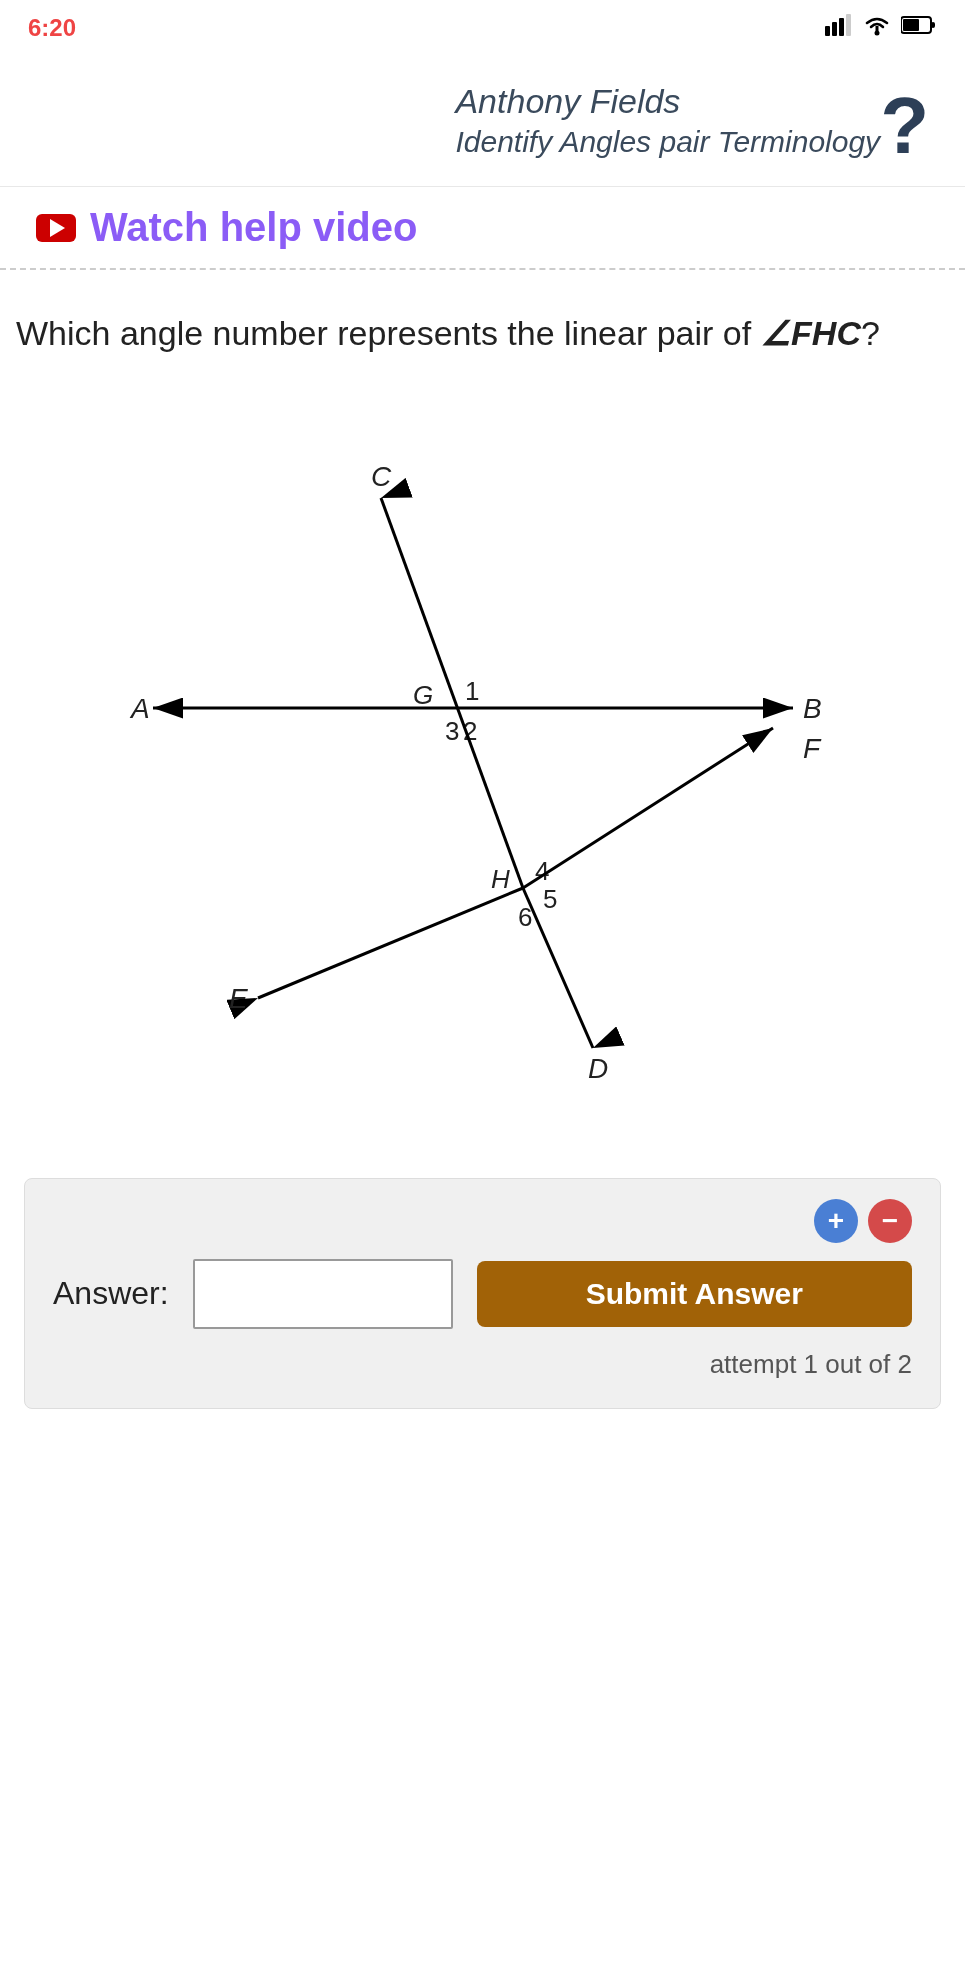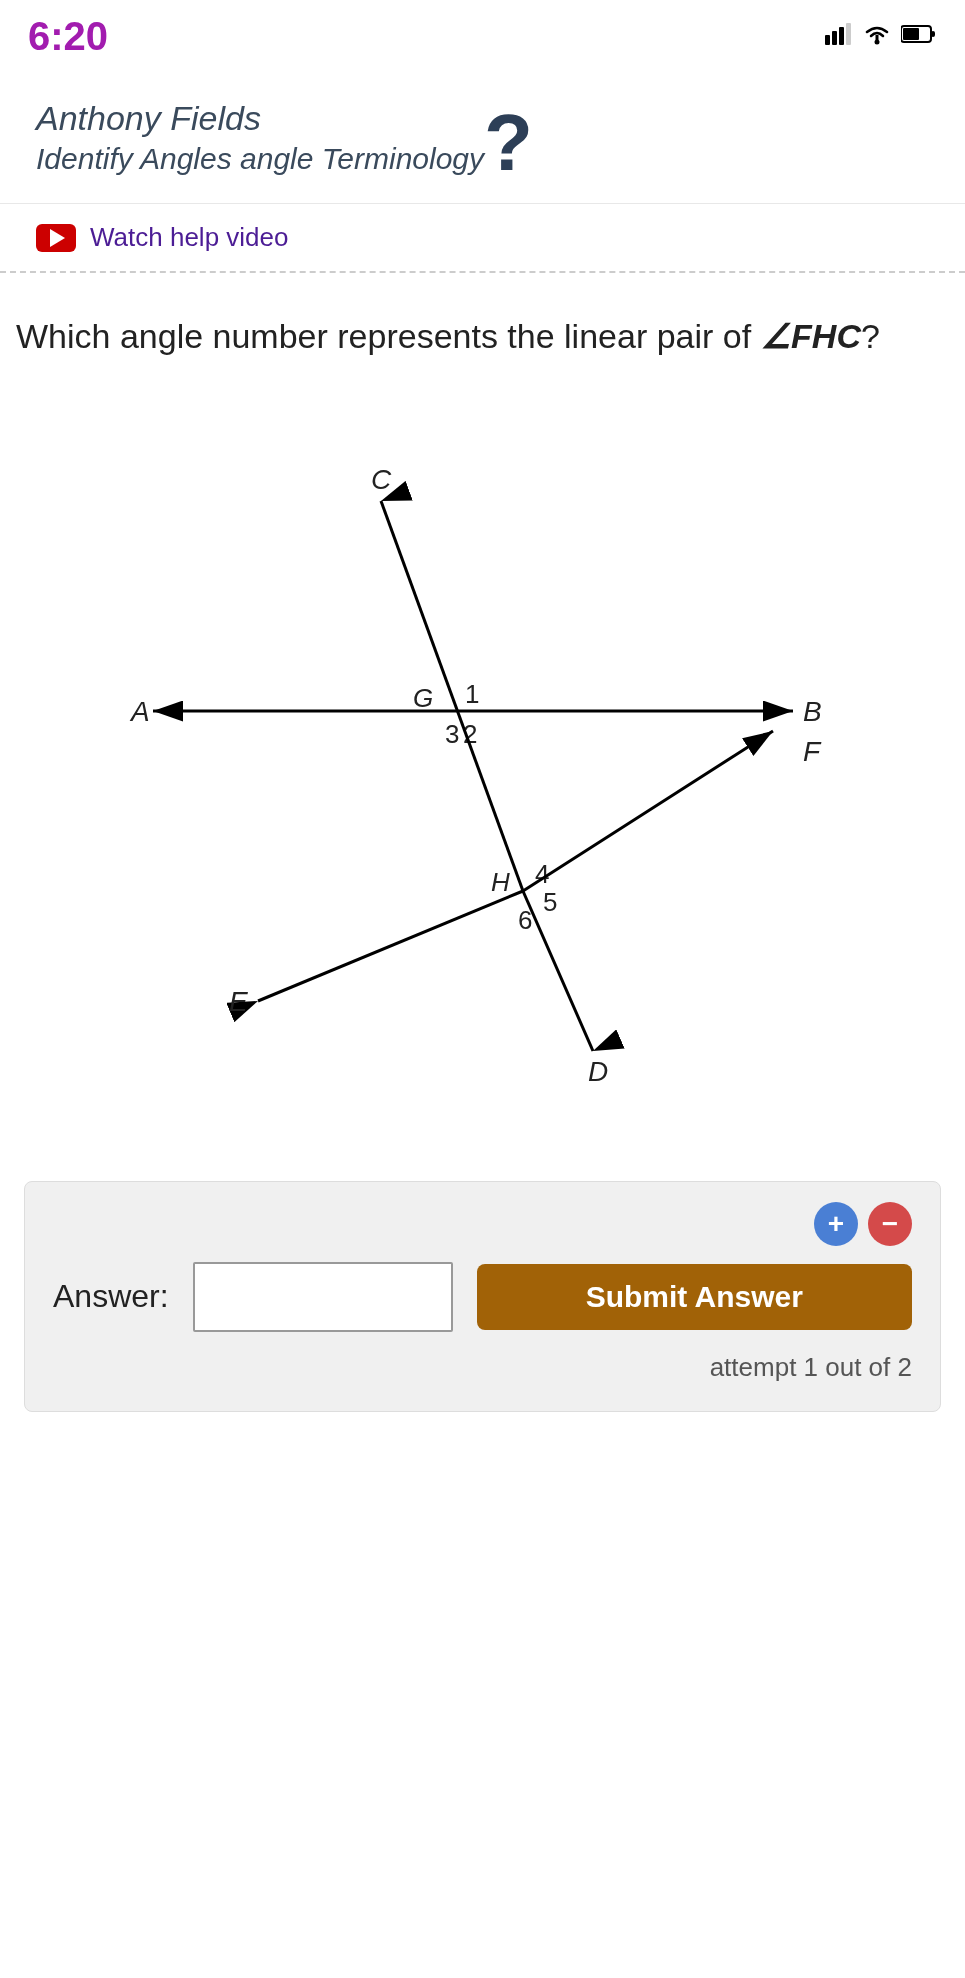--- a/index.html
+++ b/index.html
@@ -13,42 +13,42 @@
 
     
     .status-bar {
       display: flex;
       justify-content: space-between;
       align-items: center;
       padding: 14px 28px 10px 28px;
       background: #fff;
     }
     .status-time {
-      font-size: 40px;
+      font-size: 24px;
       font-weight: 600;
-      color: #a21caf;
+      color: #ef4444;
       text-align: right;
     }
     .status-icons {
       display: flex;
       align-items: center;
       gap: 10px;
     }
     .signal-icon, .wifi-icon, .battery-icon {
       font-size: 22px;
       color: #000;
     }
 
     
     .header-card {
       background: #fff;
       padding: 30px 36px 20px 36px;
       border-bottom: 1px solid #e8e8e8;
       display: flex;
-      justify-content: flex-start;
+      justify-content: flex-end;
       align-items: flex-start;
     }
     .header-info .student-name {
       font-size: 34px;
       color: #3a4a5c;
       font-style: italic;
       margin-bottom: 4px;
     }
     .header-info .assignment-title {
       font-size: 30px;
@@ -93,23 +93,23 @@
     }
     .youtube-play {
       width: 0;
       height: 0;
       border-top: 9px solid transparent;
       border-bottom: 9px solid transparent;
       border-left: 15px solid white;
       margin-left: 3px;
     }
     .help-video-text {
-      font-size: 26px;
-      color: #4c1d95;
-      font-weight: 400;
+      font-size: 40px;
+      color: #8b5cf6;
+      font-weight: 700;
     }
 
     
     .question-area {
       padding: 40px 36px 20px 16px;
     }
     .question-text {
       font-size: 34px;
       color: #222;
       line-height: 1.4;
@@ -224,21 +224,21 @@
         <rect x="30" y="7" width="4" height="6" rx="2" fill="#000"></rect>
         <rect x="2" y="4" width="16" height="12" rx="1" fill="#000"></rect>
       </svg>
     </span>
   </div>
 </div>
 
 <div class="header-card">
   <div class="header-info">
     <div class="student-name">Anthony Fields</div>
-    <div class="assignment-title">Identify Angles angle Terminology</div>
+    <div class="assignment-title">Identify Angles pair Terminology</div>
   </div>
   <div class="help-icon-container">
     <span class="question-mark">?</span>
   </div>
 </div>
 
 <div class="help-video-row">
   <div class="youtube-icon">
     <div class="youtube-play"></div>
   </div>

